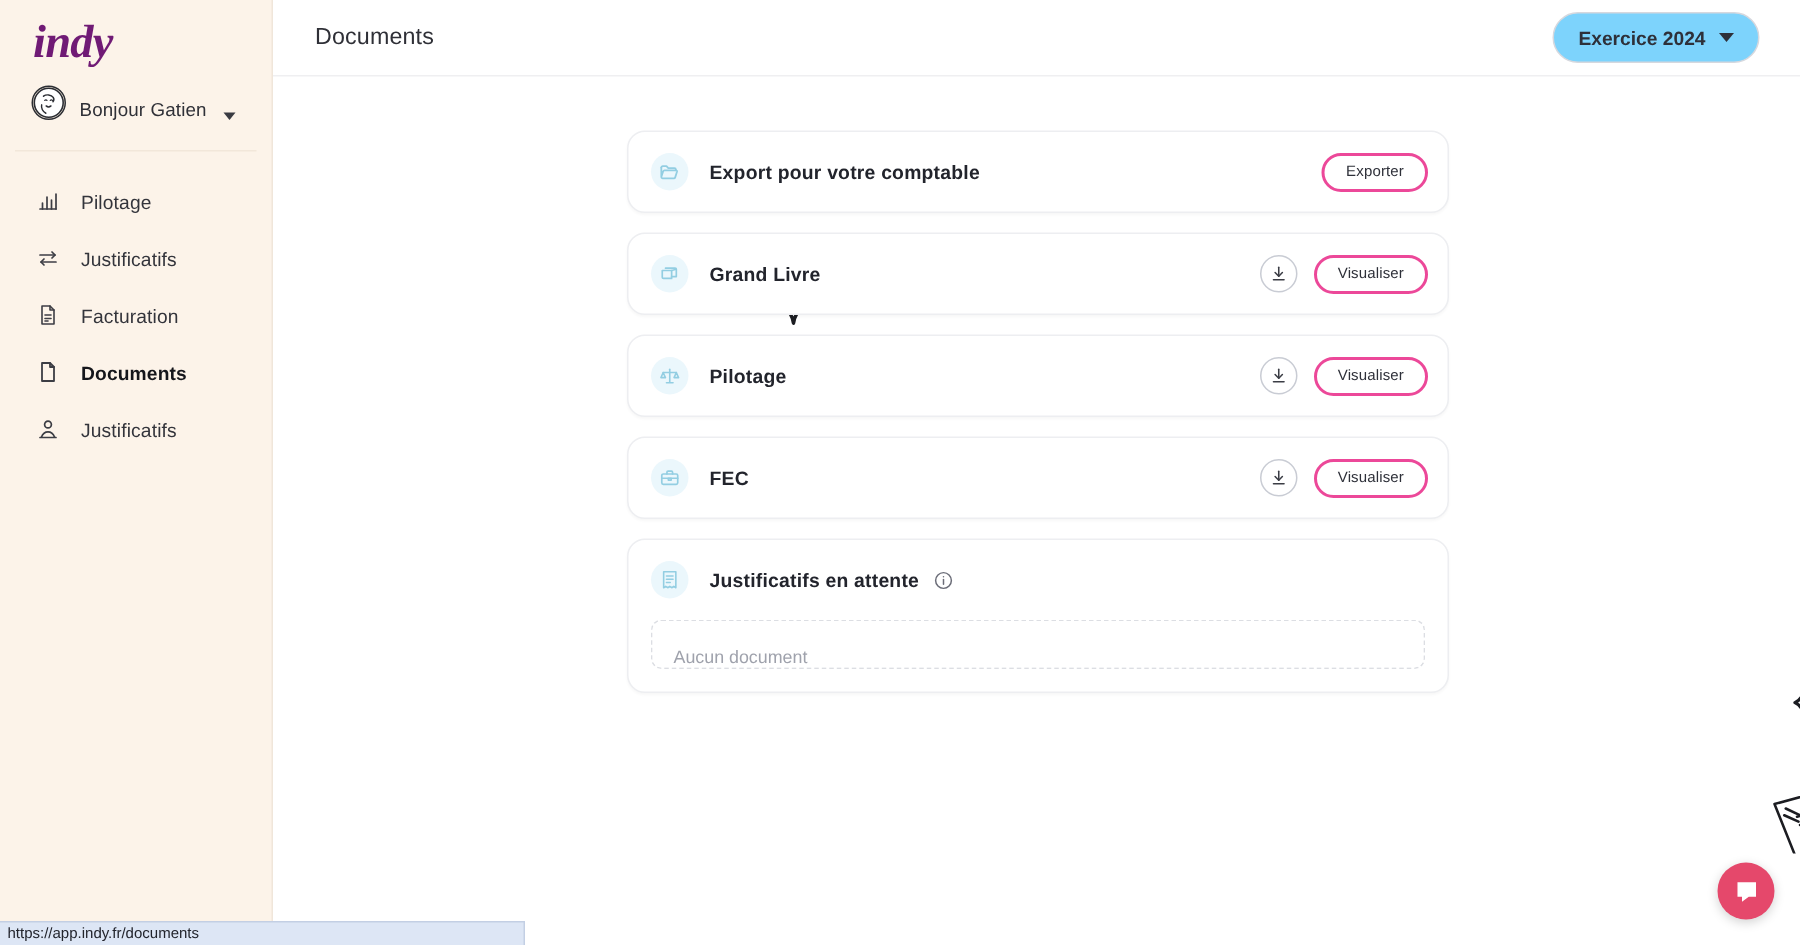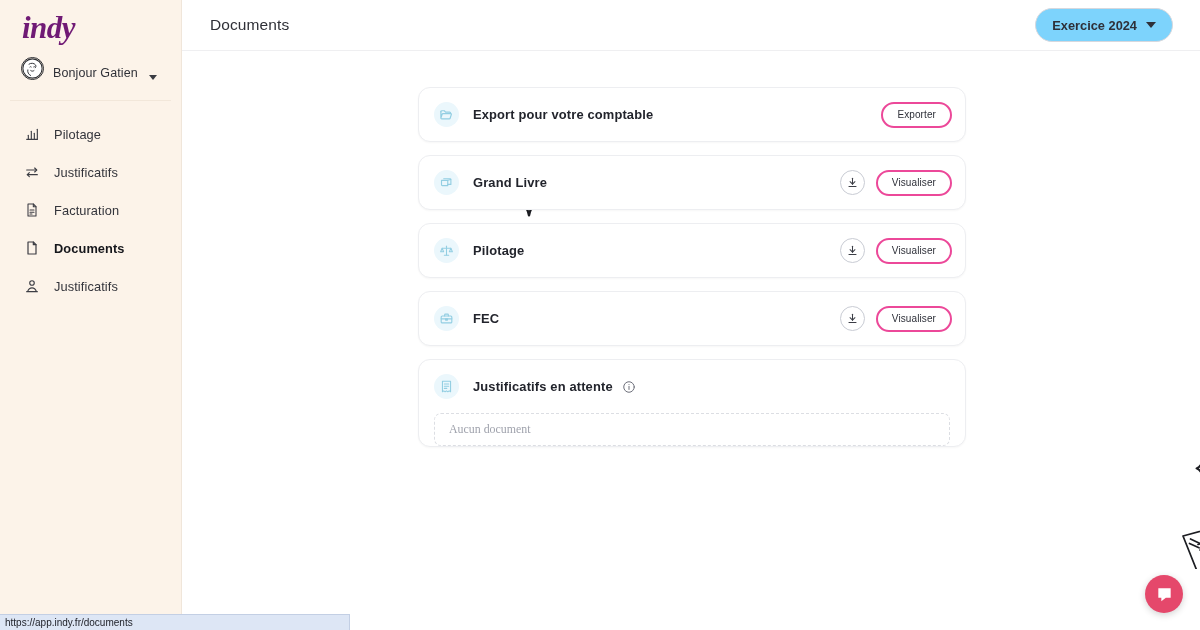--- a/index.html
+++ b/index.html
@@ -128,29 +128,29 @@
     cursor: pointer;
     letter-spacing: .1px;
   }
   .btn-dl {
     width: 25px; height: 25px; border-radius: 50%;
     border: 1px solid #C9CCD4; background: #fff;
     display: flex; align-items: center; justify-content: center;
     margin-right: 11px; cursor: pointer; flex: 0 0 25px;
     color: #3b3d45;
   }
-  .just-card { }
+  .just-card { padding-bottom: 15px; }
   .dropzone {
     margin: 0 15px;
     border: 1px dashed #DCDEE3;
     border-radius: 7px;
     height: 33px;
-    display: flex; align-items: center;
+    display: flex; align-items: flex-end;
     padding-left: 14px;
-    font-size: 11.9px; color: #9FA2AC; font-family: Liberation Serif, serif;
+    font-size: 11.9px; color: #9FA2AC;
   }
 
   
   .decor { position: absolute; pointer-events: none; }
   #sparkle-group { left: 330px; top: 105px; }
   #docs-illus { left: 995px; top: 398px; }
 
   
   .intercom {
     position: absolute; right: 17px; bottom: 17px;

